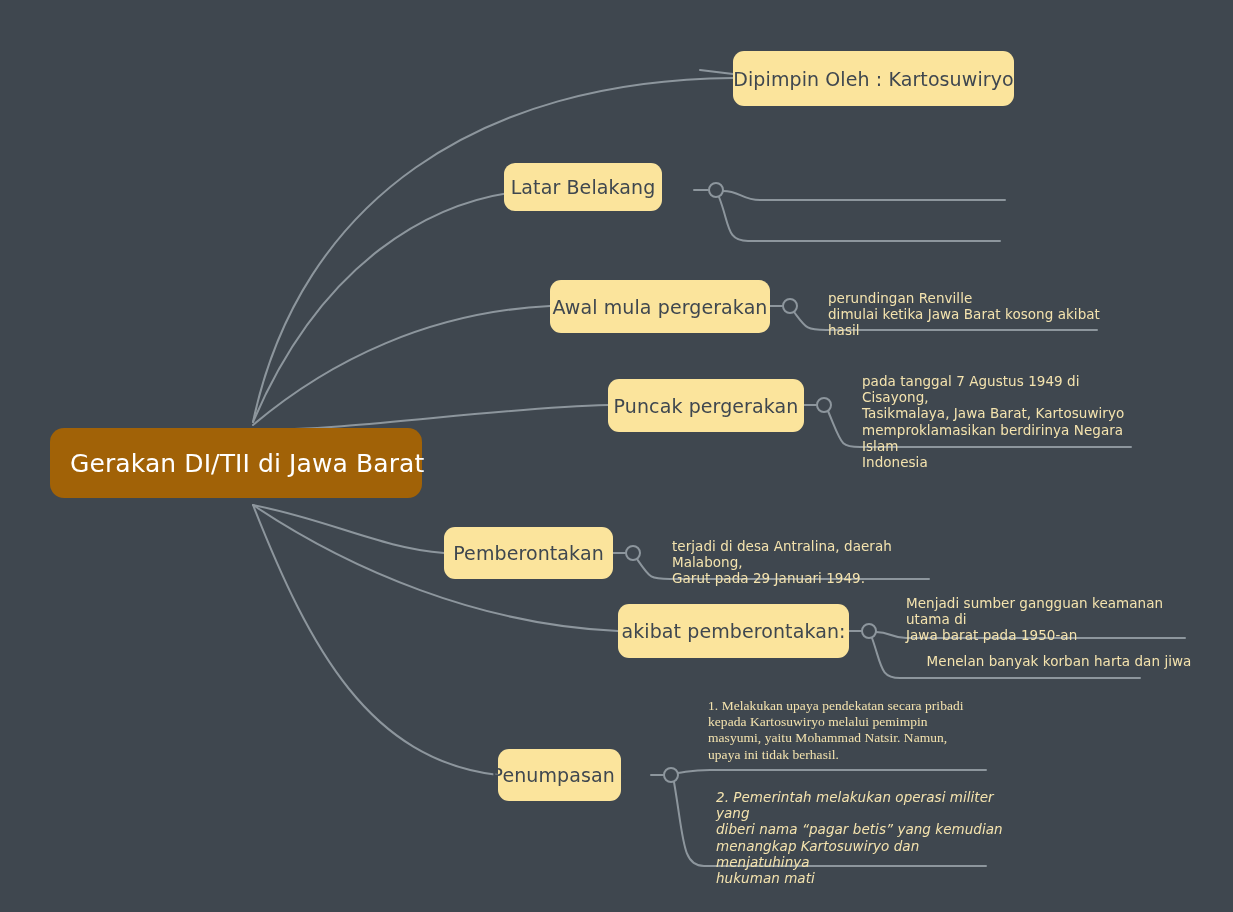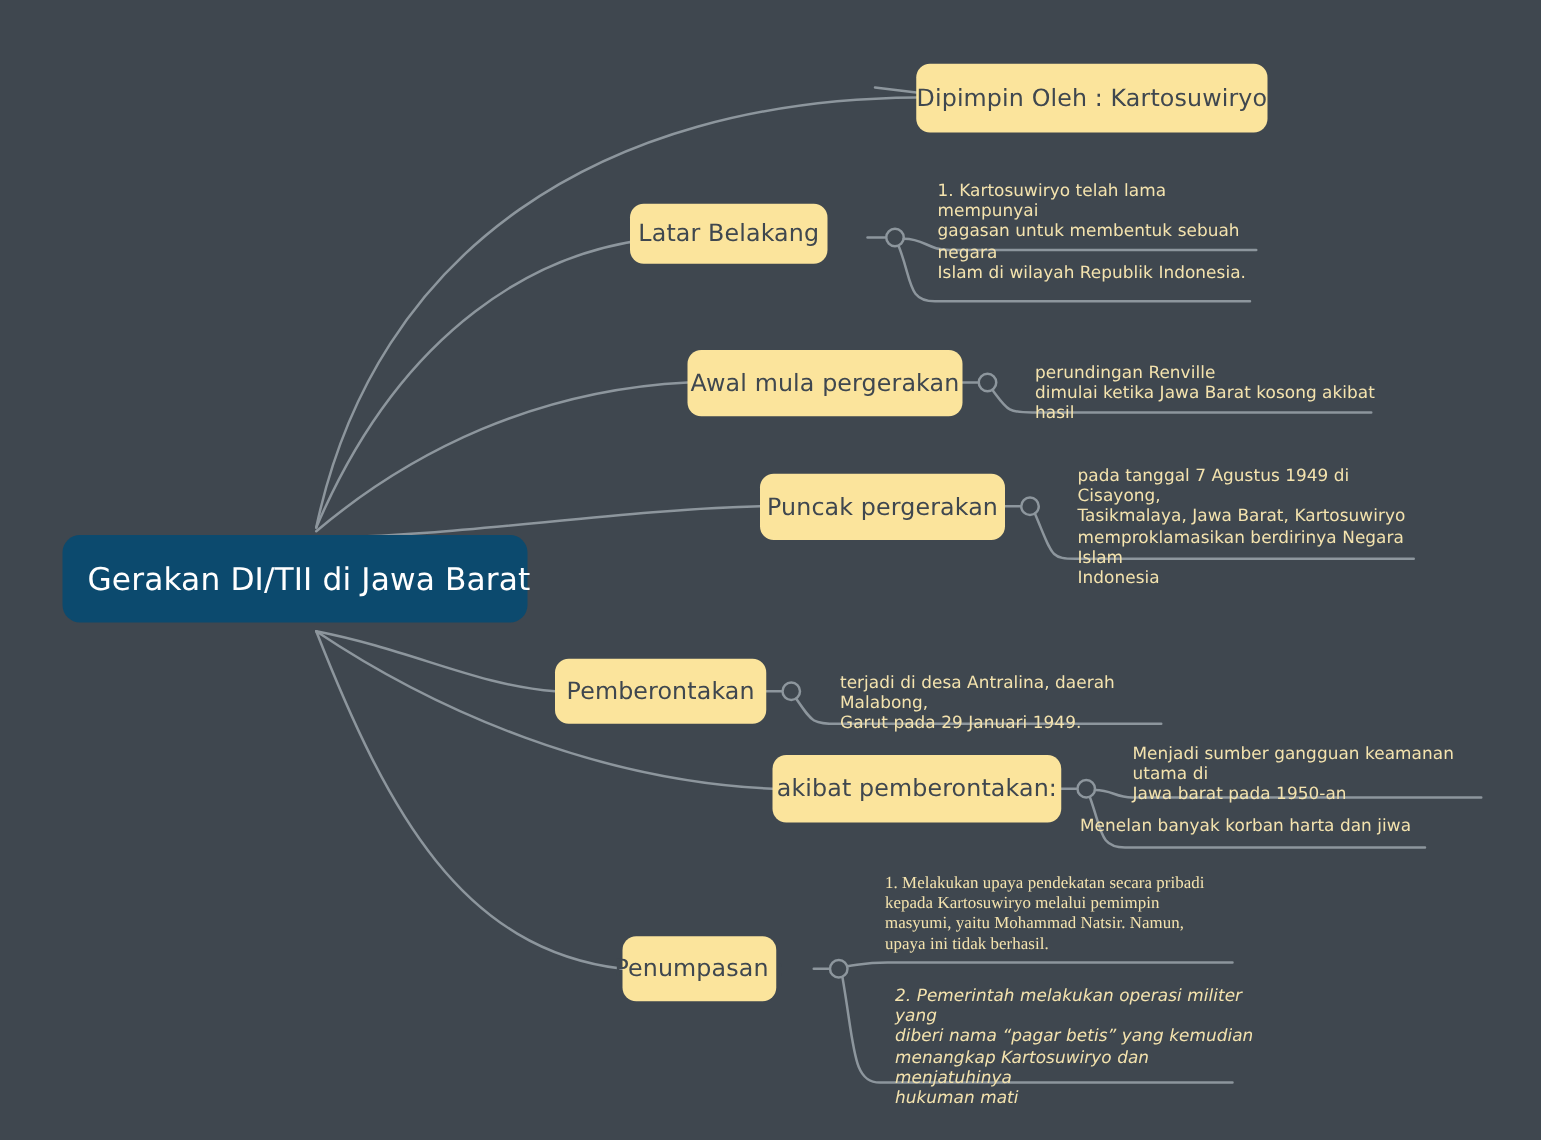--- a/index.html
+++ b/index.html
@@ -29,21 +29,21 @@
   .node {
     position: absolute;
     box-sizing: border-box;
     display: flex;
     align-items: center;
     border-radius: 11px;
     white-space: nowrap;
     text-align: center;
   }
   .node-root {
-    background: #0c4a6e;
+    background: #a16207;
     color: #ffffff;
     font-size: 25px;
     padding: 0 20px;
     border-radius: 14px;
     letter-spacing: 0.1px;
   }
   .node-branch {
     background: #fbe49c;
     color: #3f474f;
     font-size: 19px;
@@ -134,25 +134,20 @@
   </div>
 
   <div class="node node-branch" style="left:618px; top:604px; width:231px; height:54px; justify-content:center;">
     <span>akibat pemberontakan:</span>
   </div>
 
   <div class="node node-branch" style="left:498px; top:749px; width:123px; height:52px; justify-content:center;">
     <span>Penumpasan :</span>
   </div>
 
-  <div class="leaf" style="left:750px; top:145px; width:262px;">
-    <span>1. Kartosuwiryo telah lama mempunyai</span>
-    <span>gagasan untuk membentuk sebuah negara</span>
-    <span>Islam di wilayah Republik Indonesia.</span>
-  </div>
 
 
   <div class="leaf" style="left:828px; top:290px; width:278px;">
     <span>perundingan Renville</span>
     <span>dimulai ketika Jawa Barat kosong akibat hasil</span>
   </div>
 
   <div class="leaf" style="left:862px; top:373px; width:278px;">
     <span>pada tanggal 7 Agustus 1949 di Cisayong,</span>
     <span>Tasikmalaya, Jawa Barat, Kartosuwiryo</span>
@@ -163,21 +158,21 @@
   <div class="leaf" style="left:672px; top:538px; width:272px;">
     <span>terjadi di desa Antralina, daerah Malabong,</span>
     <span>Garut pada 29 Januari 1949.</span>
   </div>
 
   <div class="leaf" style="left:906px; top:595px; width:290px;">
     <span>Menjadi sumber gangguan keamanan utama di</span>
     <span>Jawa barat pada 1950-an</span>
   </div>
 
-  <div class="leaf" style="left:864px; top:653px; width:290px;">
+  <div class="leaf" style="left:914px; top:653px; width:290px;text-align:center;">
     <span>Menelan banyak korban harta dan jiwa</span>
   </div>
 
   <div class="leaf" style="left:708px; top:698px; width:290px;font-family:Liberation Serif, serif;">
     <span>1. Melakukan upaya pendekatan secara pribadi</span>
     <span>kepada Kartosuwiryo melalui pemimpin</span>
     <span>masyumi, yaitu Mohammad Natsir. Namun,</span>
     <span>upaya ini tidak berhasil.</span>
   </div>
 

